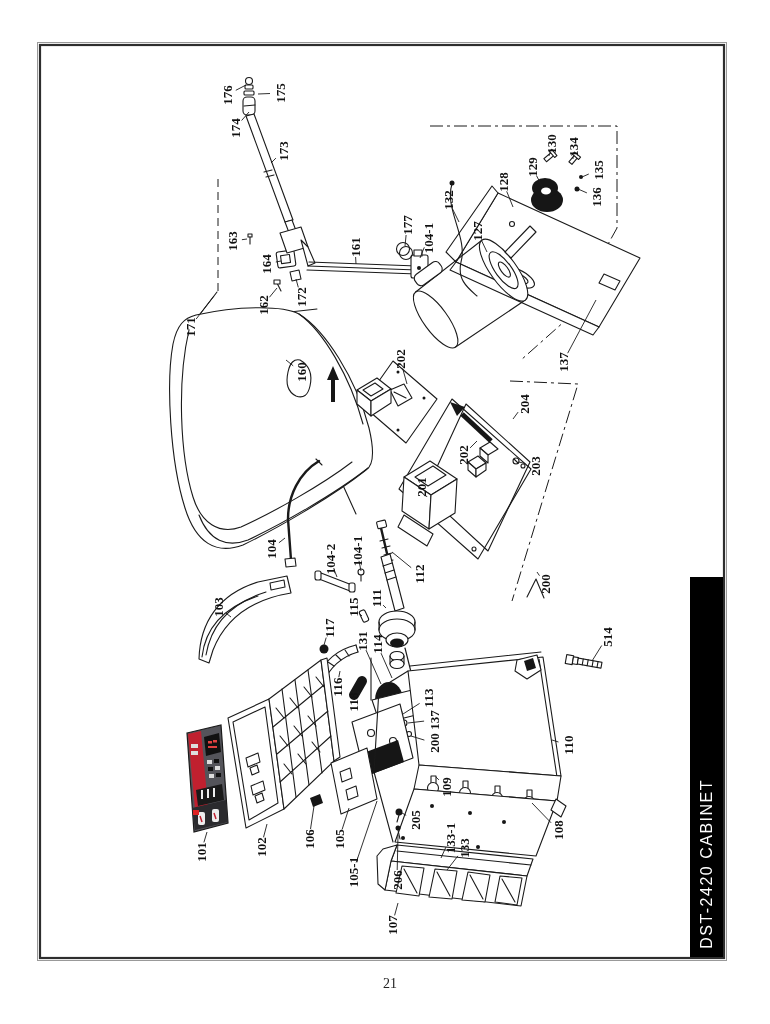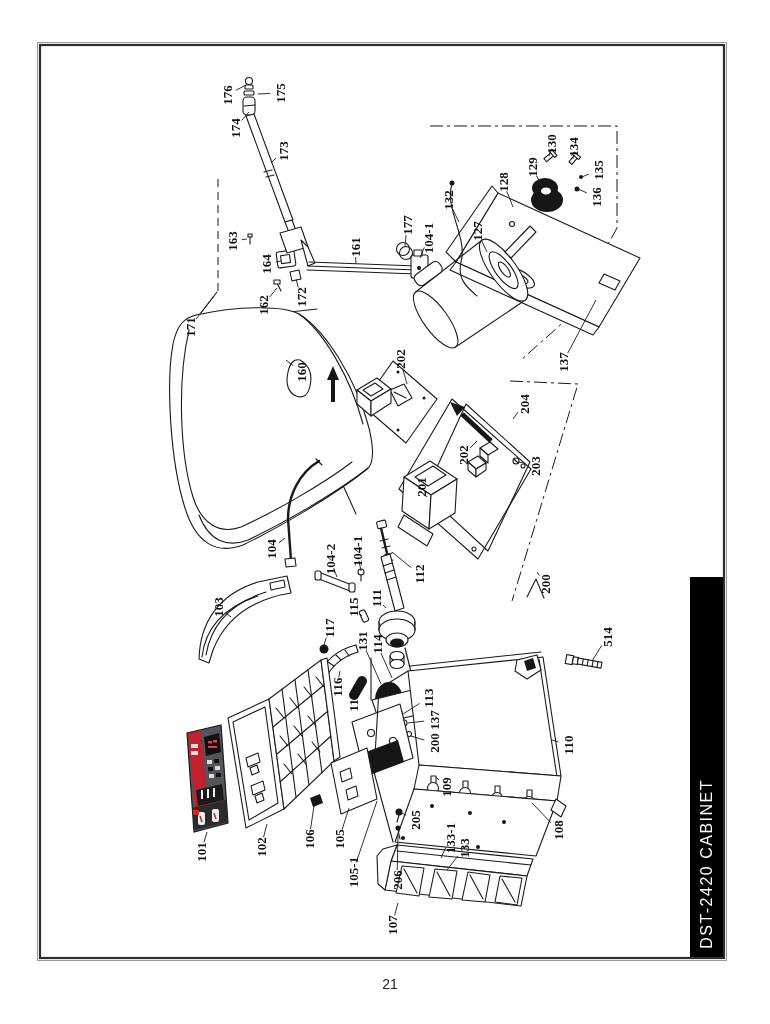--- a/index.html
+++ b/index.html
@@ -13,21 +13,21 @@
   .dd{fill:none;stroke:#1a1a1a;stroke-width:1;stroke-dasharray:13 4 3 4;}
   .dsh{fill:none;stroke:#1a1a1a;stroke-width:1;stroke-dasharray:8 5;}
   .leader{stroke:#1a1a1a;stroke-width:0.9;}
   .plabel{font-family:"Liberation Serif",serif;font-size:13px;font-weight:600;fill:#111;}
   .side-title{position:absolute;left:690px;top:577px;width:33px;height:380px;background:#000;
       display:flex;flex-direction:column;justify-content:flex-end;align-items:center;}
   .side-title span{writing-mode:vertical-rl;transform:rotate(180deg);color:#fff;
       font-family:"Liberation Sans",sans-serif;font-size:16px;letter-spacing:1.5px;
       margin-bottom:8px;white-space:nowrap;}
   .page-number{position:absolute;left:370px;top:976px;width:40px;text-align:center;
-      font-family:Liberation Sans, sans-serif;font-size:14px;color:#222;}
+      font-family:Liberation Serif, serif;font-size:14px;color:#222;}
 </style>
 </head>
 <body>
 
 <div class="page">
 
 <svg id="diagram" width="770" height="1024" viewBox="0 0 770 1024">
 
   <g>
     <path class="dd" d="M430,126 H617 V228 L566,320 L521,360"></path>

